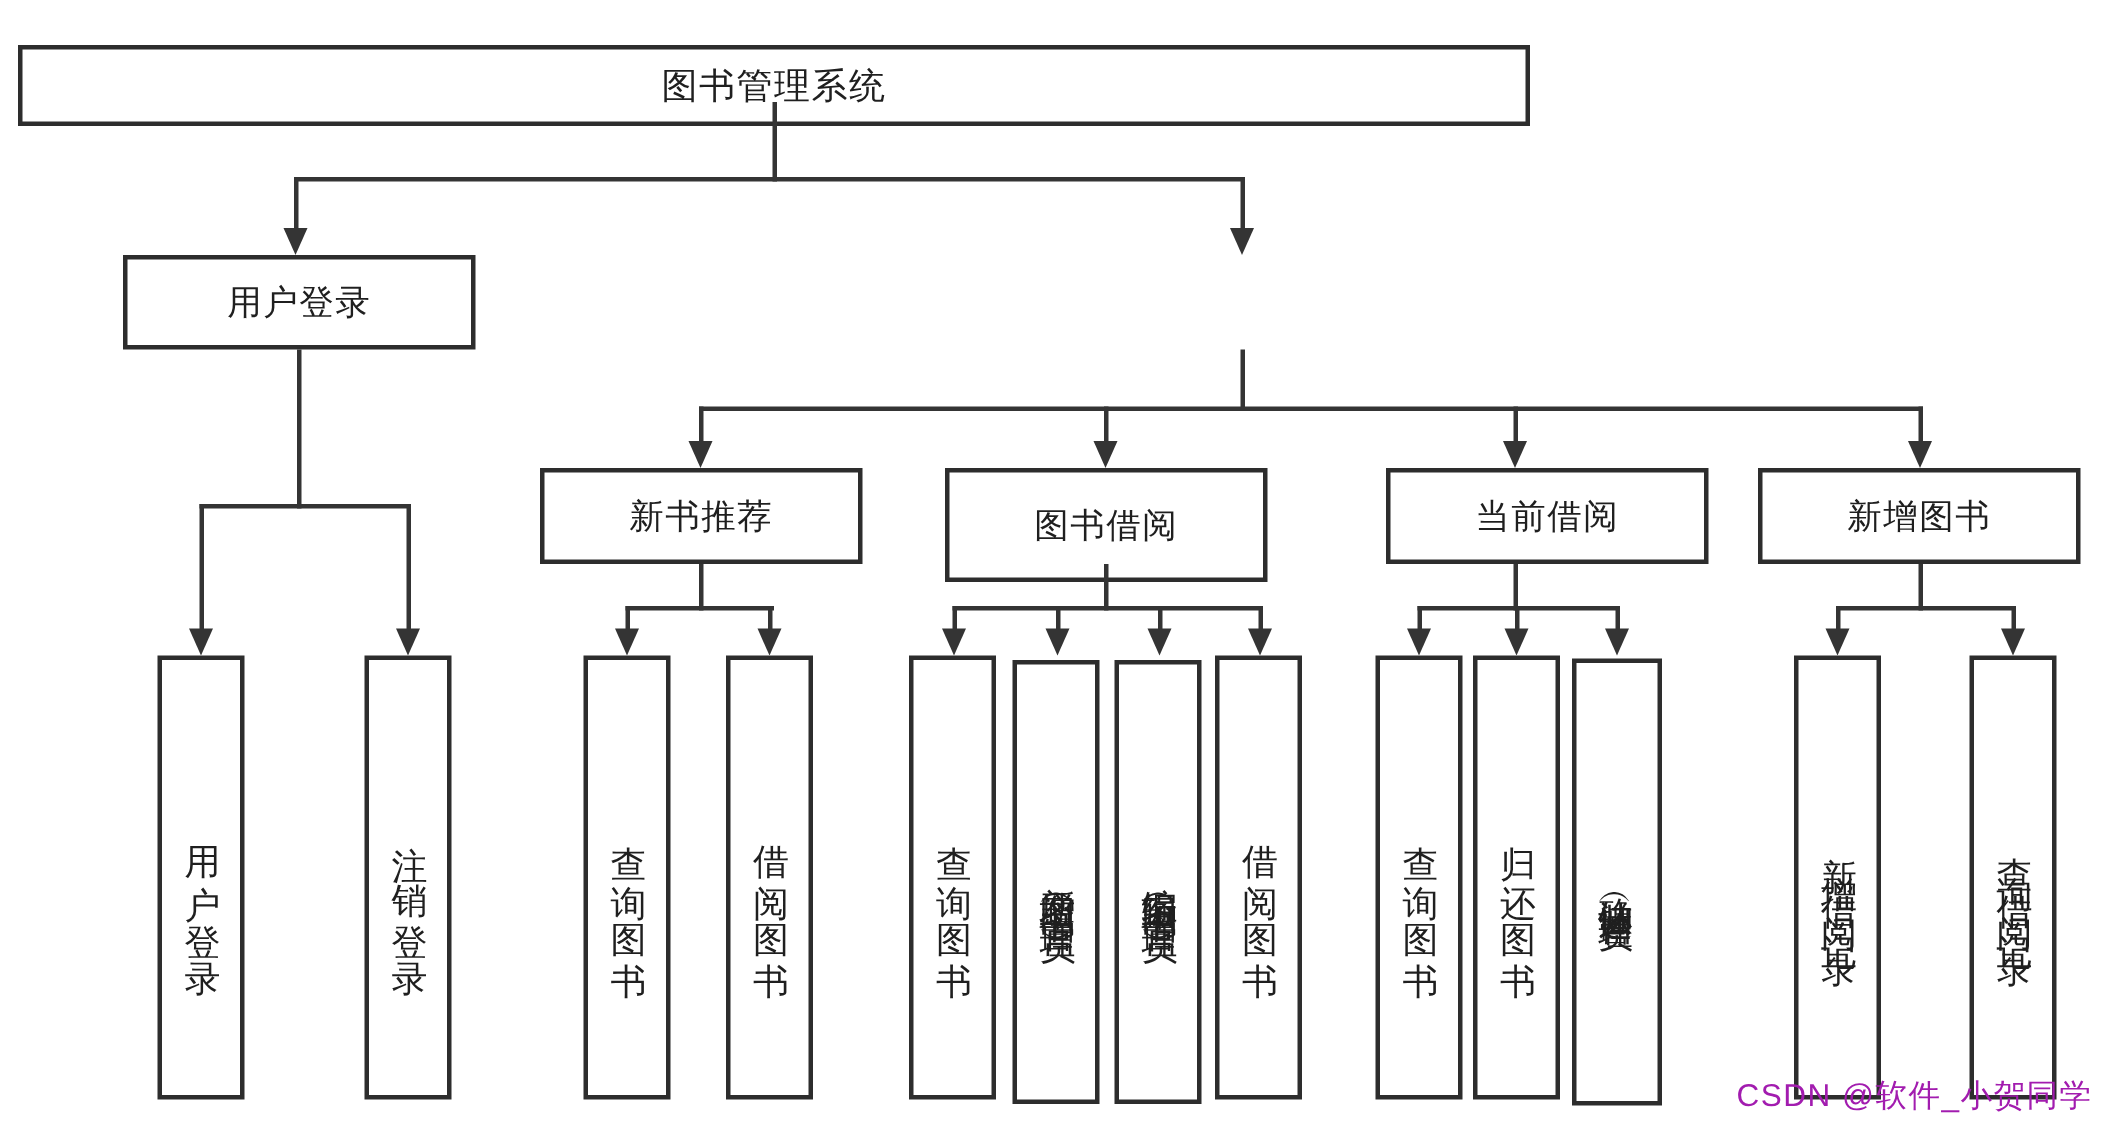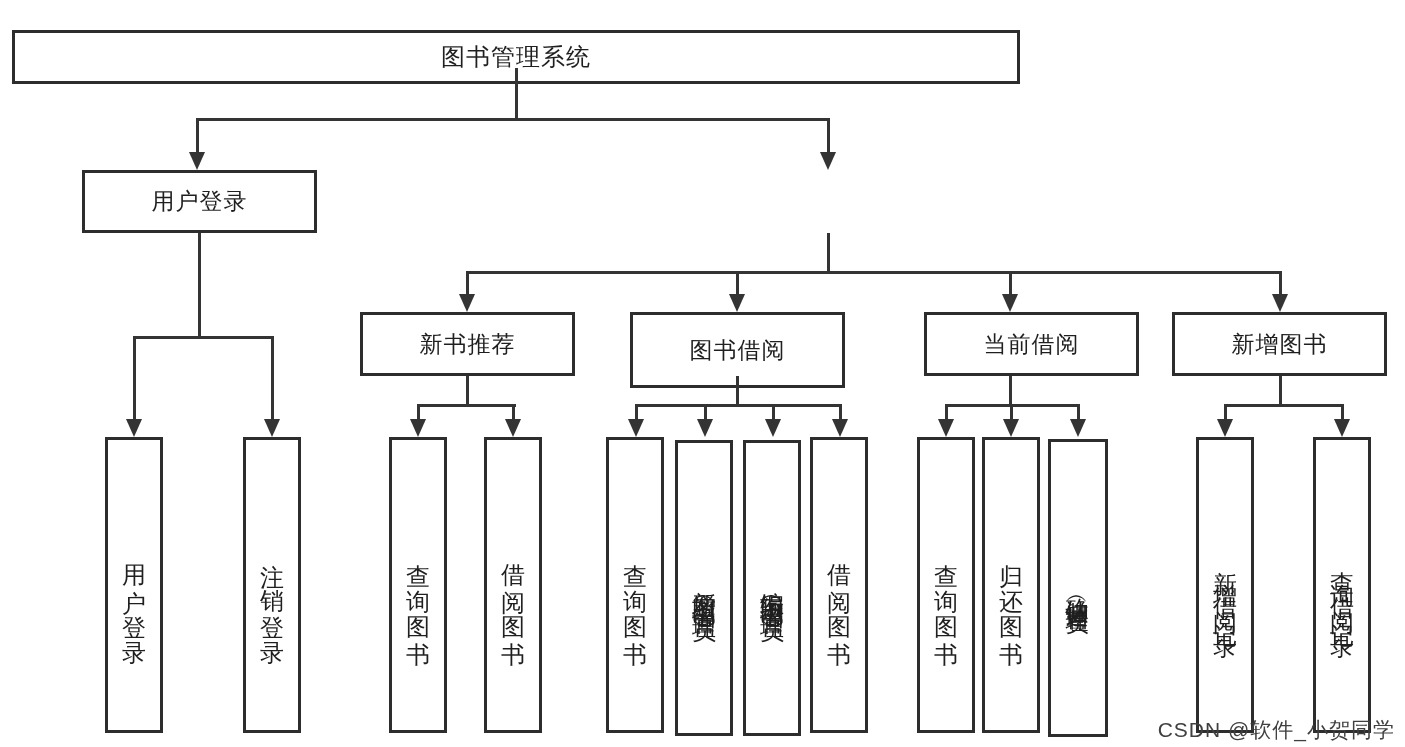--- a/index.html
+++ b/index.html
@@ -185,15 +185,15 @@
     <span class="ls9">确认归还（管理员）</span>
   </div>
 
   <div class="node leaf" style="left:1196px;top:437px;width:58px;height:296px;">
     <span class="ls6">新增借阅记录</span>
   </div>
   <div class="node leaf" style="left:1313px;top:437px;width:58px;height:296px;">
     <span class="ls6">查询借阅记录</span>
   </div>
 
-  <div class="watermark" style="color: #404040;">CSDN @软件_小贺同学</div>
+  <div class="watermark" style="color: #a21caf;">CSDN @软件_小贺同学</div>
 
 </div>
 
 </body></html>

